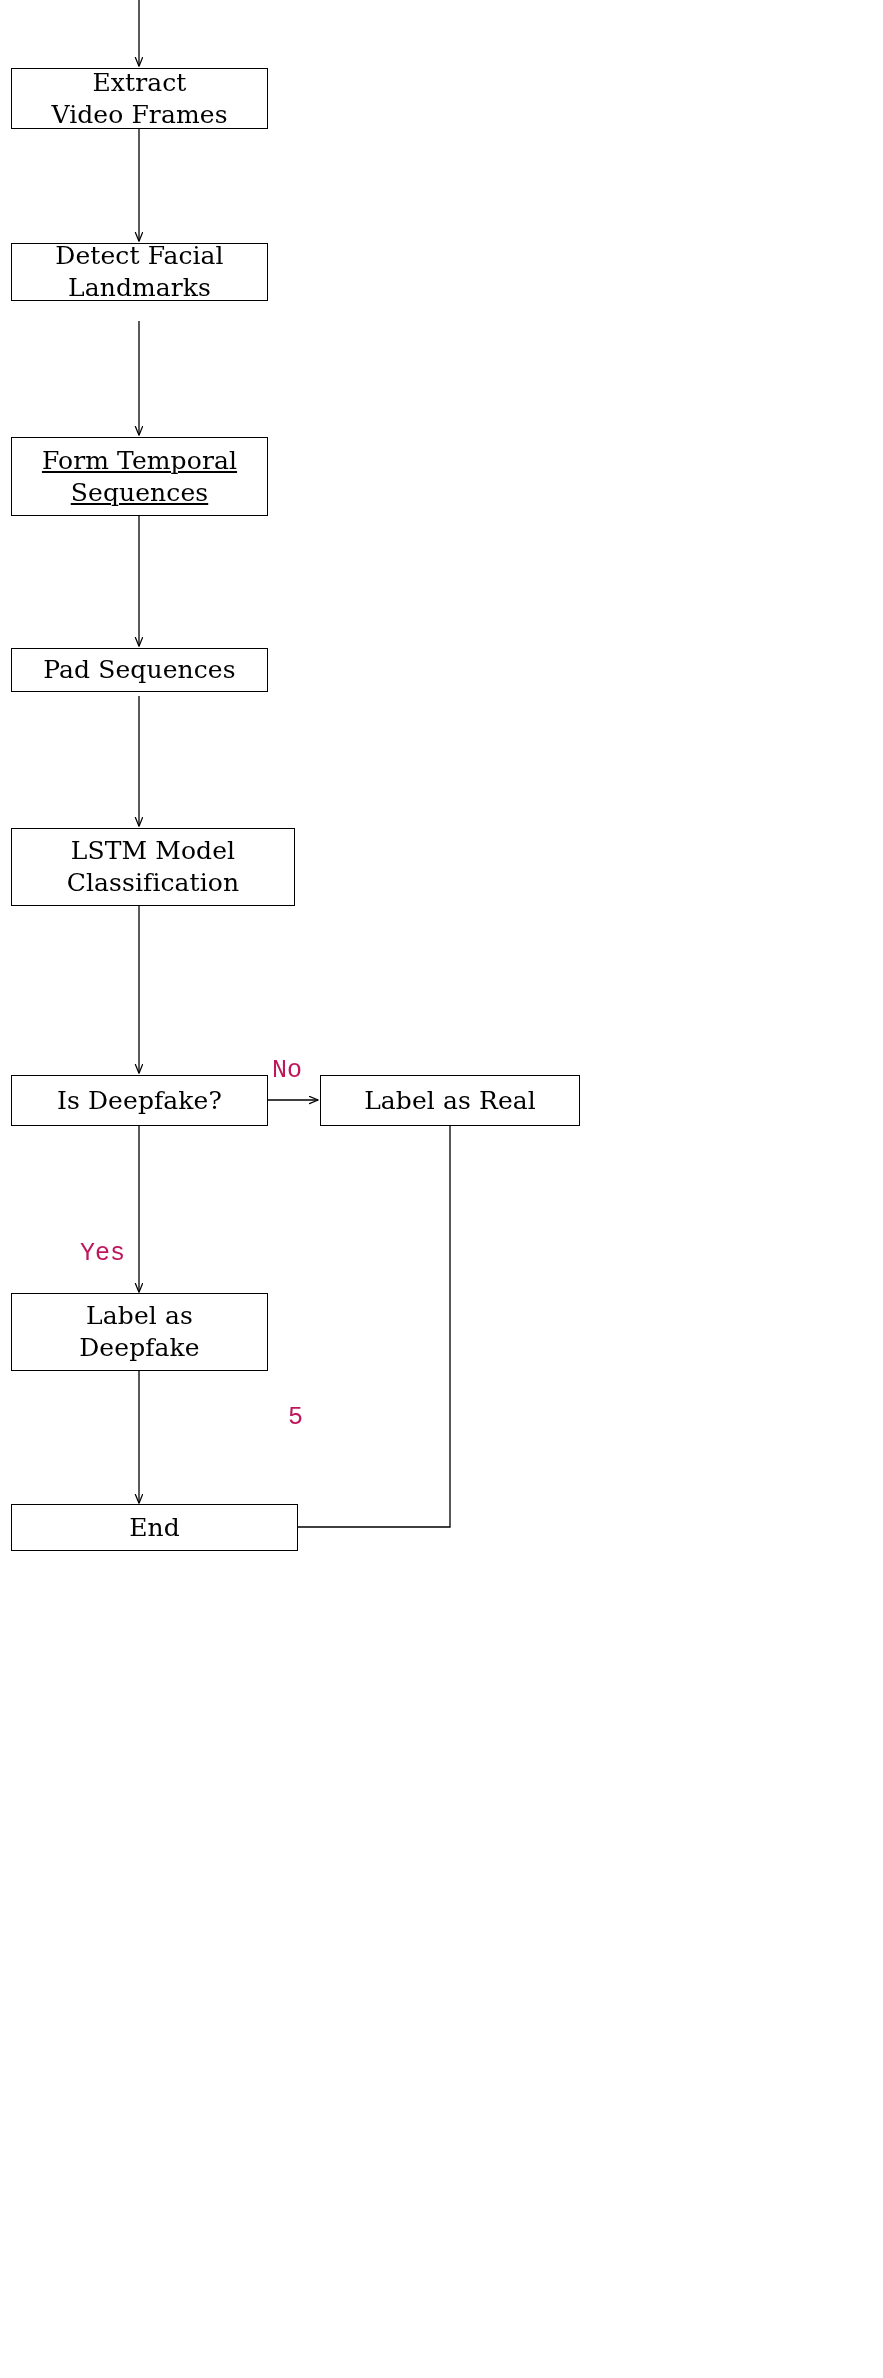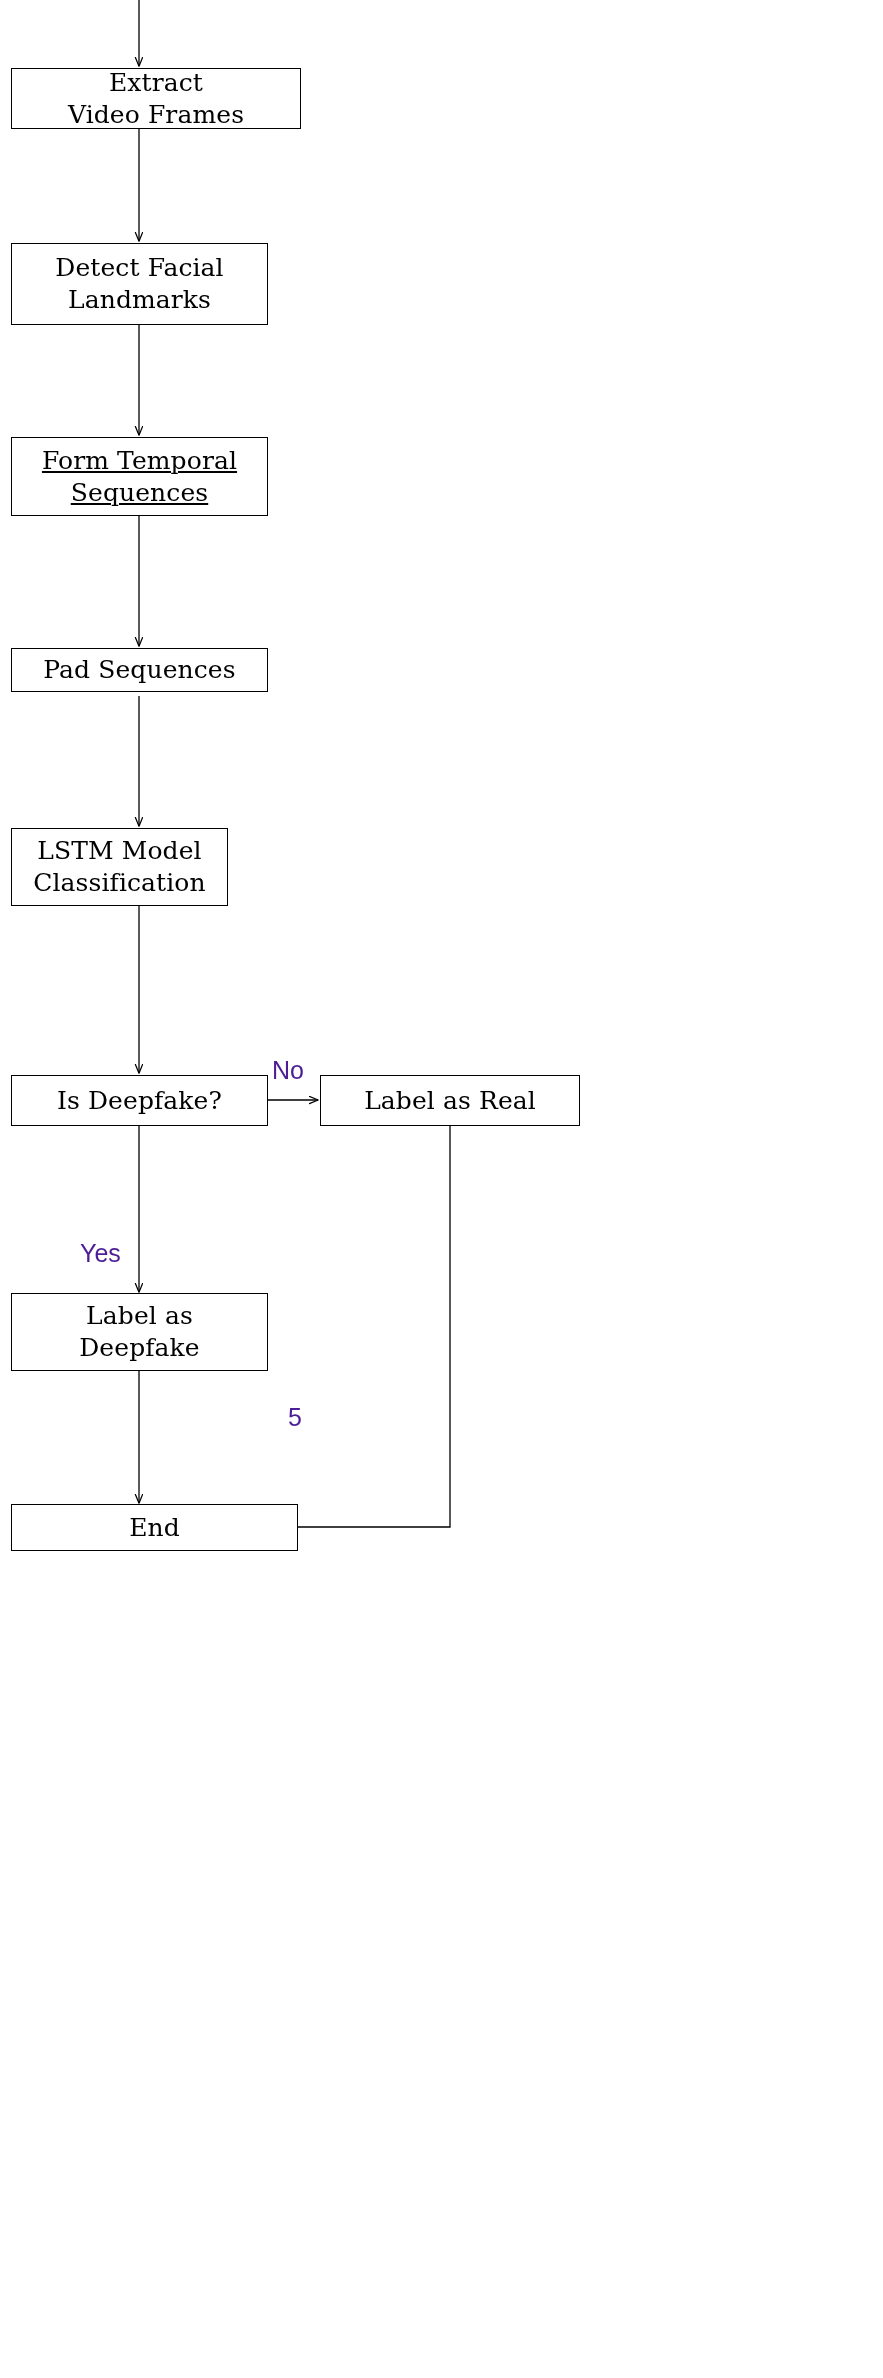--- a/index.html
+++ b/index.html
@@ -42,23 +42,23 @@
     letter-spacing: 0.1px;
     color: #000000;
   }
   .node .label-text {
     display: block;
     padding: 0 6px;
     white-space: pre-line;
   }
   .edge-label {
     position: absolute;
-    font-family: Liberation Sans, sans-serif;
+    font-family: Liberation Mono, monospace;
     font-size: 25px;
-    color: #4c1d95;
+    color: #be185d;
     background: transparent;
     white-space: nowrap;
     line-height: 1;
   }
 </style>
 </head>
 <body>
 
 <div id="canvas">
 
@@ -86,40 +86,40 @@
       <line x1="268" y1="1100" x2="318" y2="1100" marker-end="url(#arrowhead)"></line>
 
       <line x1="139" y1="1126" x2="139" y2="1292" marker-end="url(#arrowhead)"></line>
 
       <line x1="139" y1="1371" x2="139" y2="1503" marker-end="url(#arrowhead)"></line>
 
       <path d="M450,1126 L450,1527 L270,1527" marker-end="url(#arrowhead)"></path>
     </g>
   </svg>
 
-  <div class="node" style="left:11px; top:68px; width:290px; height:61px;">
+  <div class="node" style="left:11px; top:68px; width:257px; height:61px;">
     <span class="label-text">Extract
 Video Frames</span>
   </div>
 
-  <div class="node" style="left:11px; top:243px; width:257px; height:82px;">
+  <div class="node" style="left:11px; top:243px; width:257px; height:58px;">
     <span class="label-text">Detect Facial
 Landmarks</span>
   </div>
 
   <div class="node" style="left:11px; top:437px; width:257px; height:79px;text-decoration:underline;">
     <span class="label-text">Form Temporal
 Sequences</span>
   </div>
 
   <div class="node" style="left:11px; top:648px; width:257px; height:44px;">
     <span class="label-text">Pad Sequences</span>
   </div>
 
-  <div class="node" style="left:11px; top:828px; width:217px; height:78px;">
+  <div class="node" style="left:11px; top:828px; width:284px; height:78px;">
     <span class="label-text">LSTM Model
 Classification</span>
   </div>
 
   <div class="node" style="left:11px; top:1075px; width:257px; height:51px;">
     <span class="label-text">Is Deepfake?</span>
   </div>
 
   <div class="node" style="left:11px; top:1293px; width:257px; height:78px;">
     <span class="label-text">Label as

